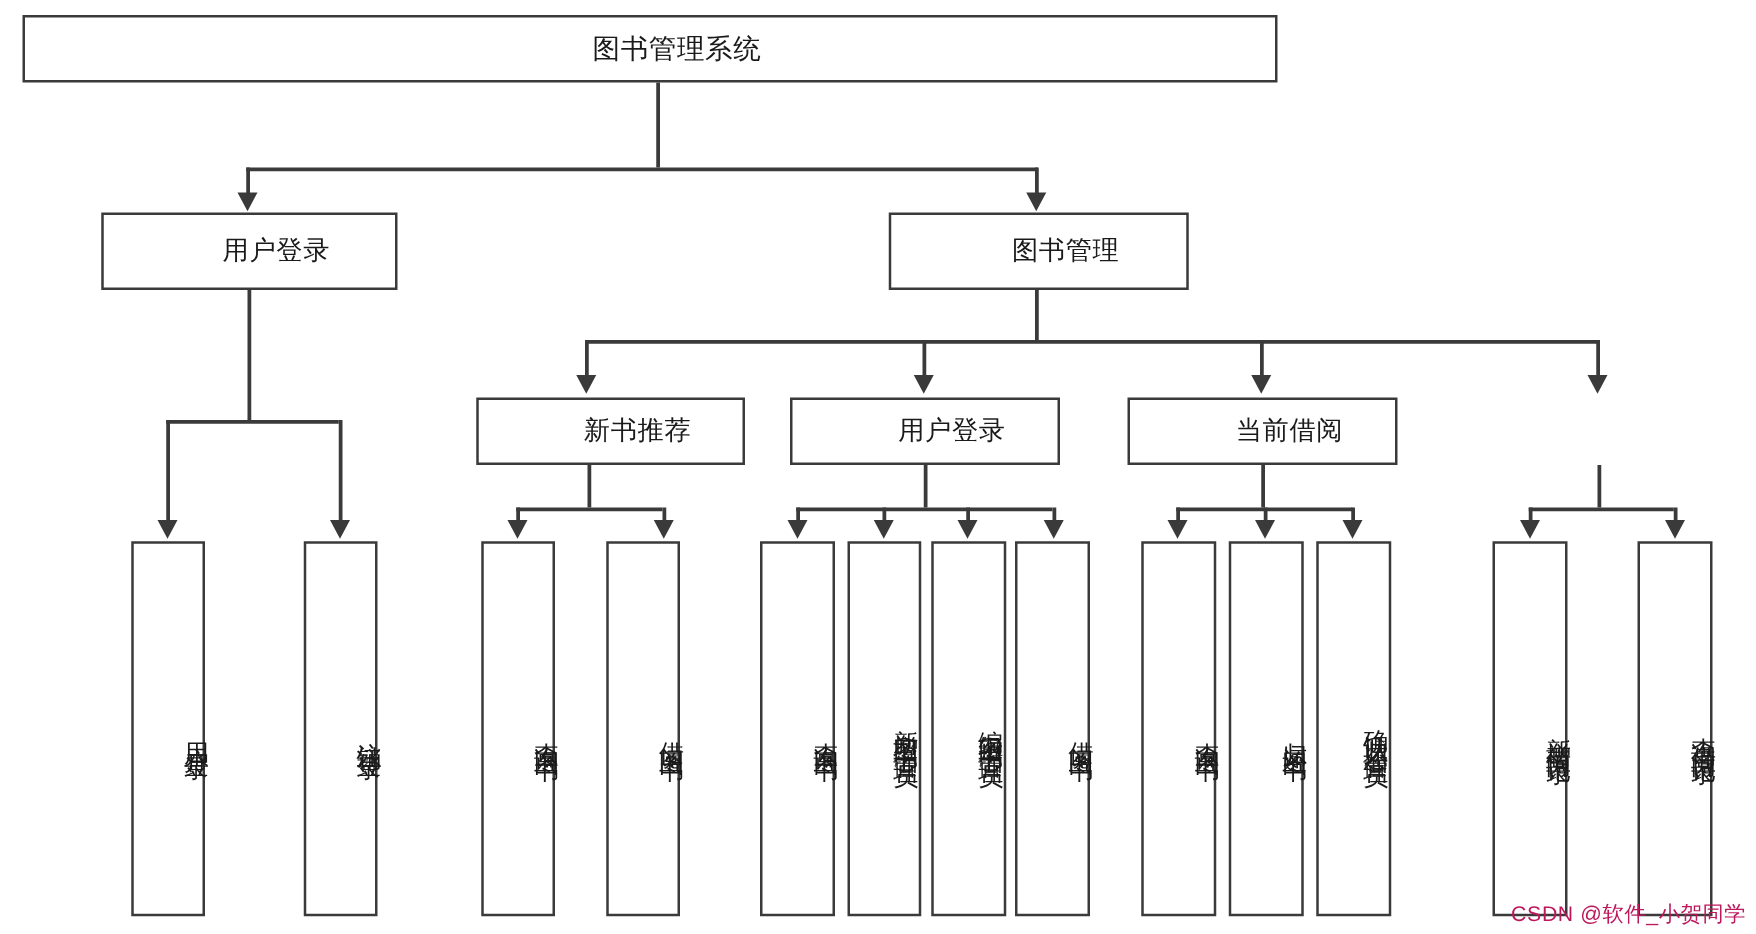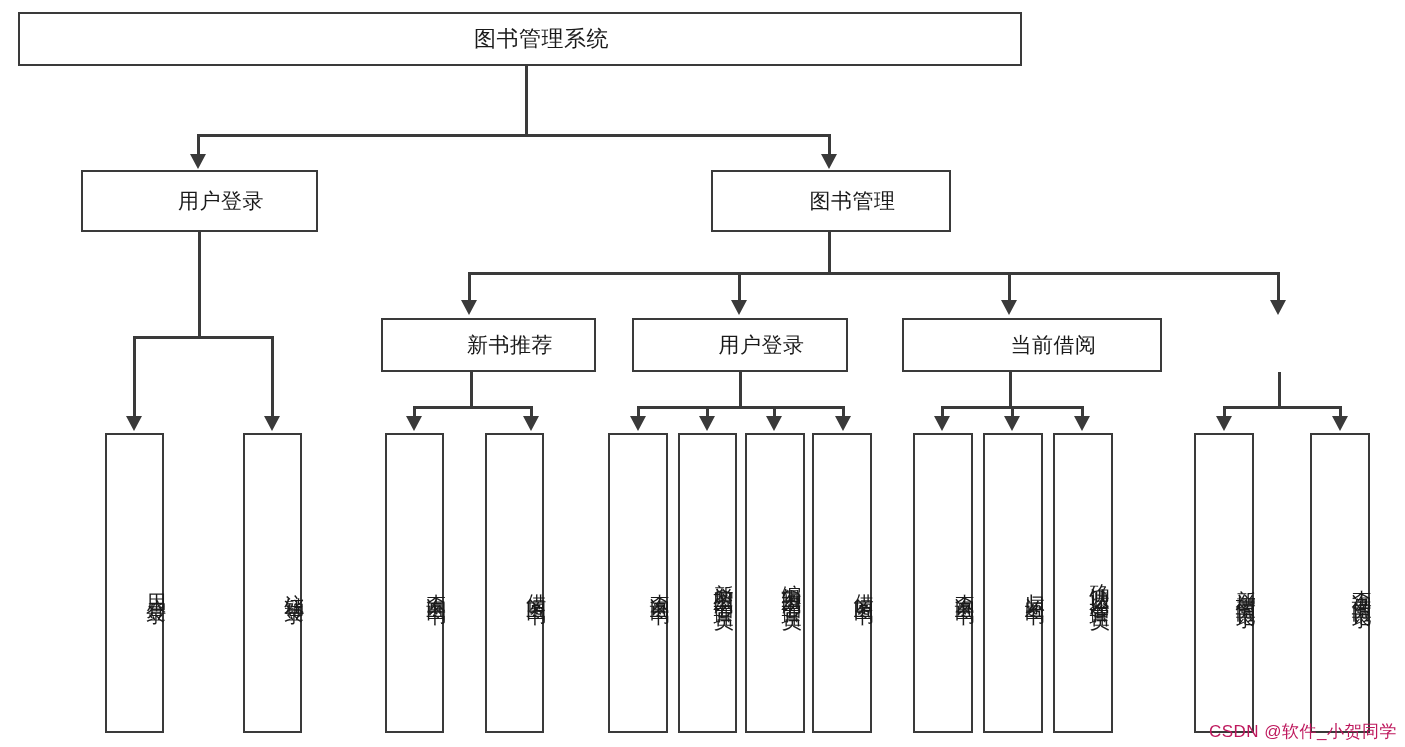--- a/index.html
+++ b/index.html
@@ -102,21 +102,21 @@
   <div class="arrow" style="left:461px;top:300px;"></div>
   <div class="ln v" style="left:738px;top:272px;height:30px;"></div>
   <div class="arrow" style="left:731px;top:300px;"></div>
   <div class="ln v" style="left:1008px;top:272px;height:30px;"></div>
   <div class="arrow" style="left:1001px;top:300px;"></div>
   <div class="ln v" style="left:1277px;top:272px;height:30px;"></div>
   <div class="arrow" style="left:1270px;top:300px;"></div>
 
   <div class="node h" style="left:381px;top:318px;width:215px;height:54px;">新书推荐</div>
   <div class="node h" style="left:632px;top:318px;width:216px;height:54px;">用户登录</div>
-  <div class="node h" style="left:902px;top:318px;width:260px;height:54px;">当前借阅</div>
+  <div class="node h" style="left:902px;top:318px;width:216px;height:54px;">当前借阅</div>
 
   <div class="ln v" style="left:470px;top:372px;height:34px;"></div>
   <div class="ln h" style="left:413px;top:406px;width:117px;"></div>
   <div class="ln v" style="left:413px;top:406px;height:12px;"></div>
   <div class="arrow" style="left:406px;top:416px;"></div>
   <div class="ln v" style="left:530px;top:406px;height:12px;"></div>
   <div class="arrow" style="left:523px;top:416px;"></div>
 
   <div class="ln v" style="left:739px;top:372px;height:34px;"></div>
   <div class="ln h" style="left:637px;top:406px;width:205px;"></div>

